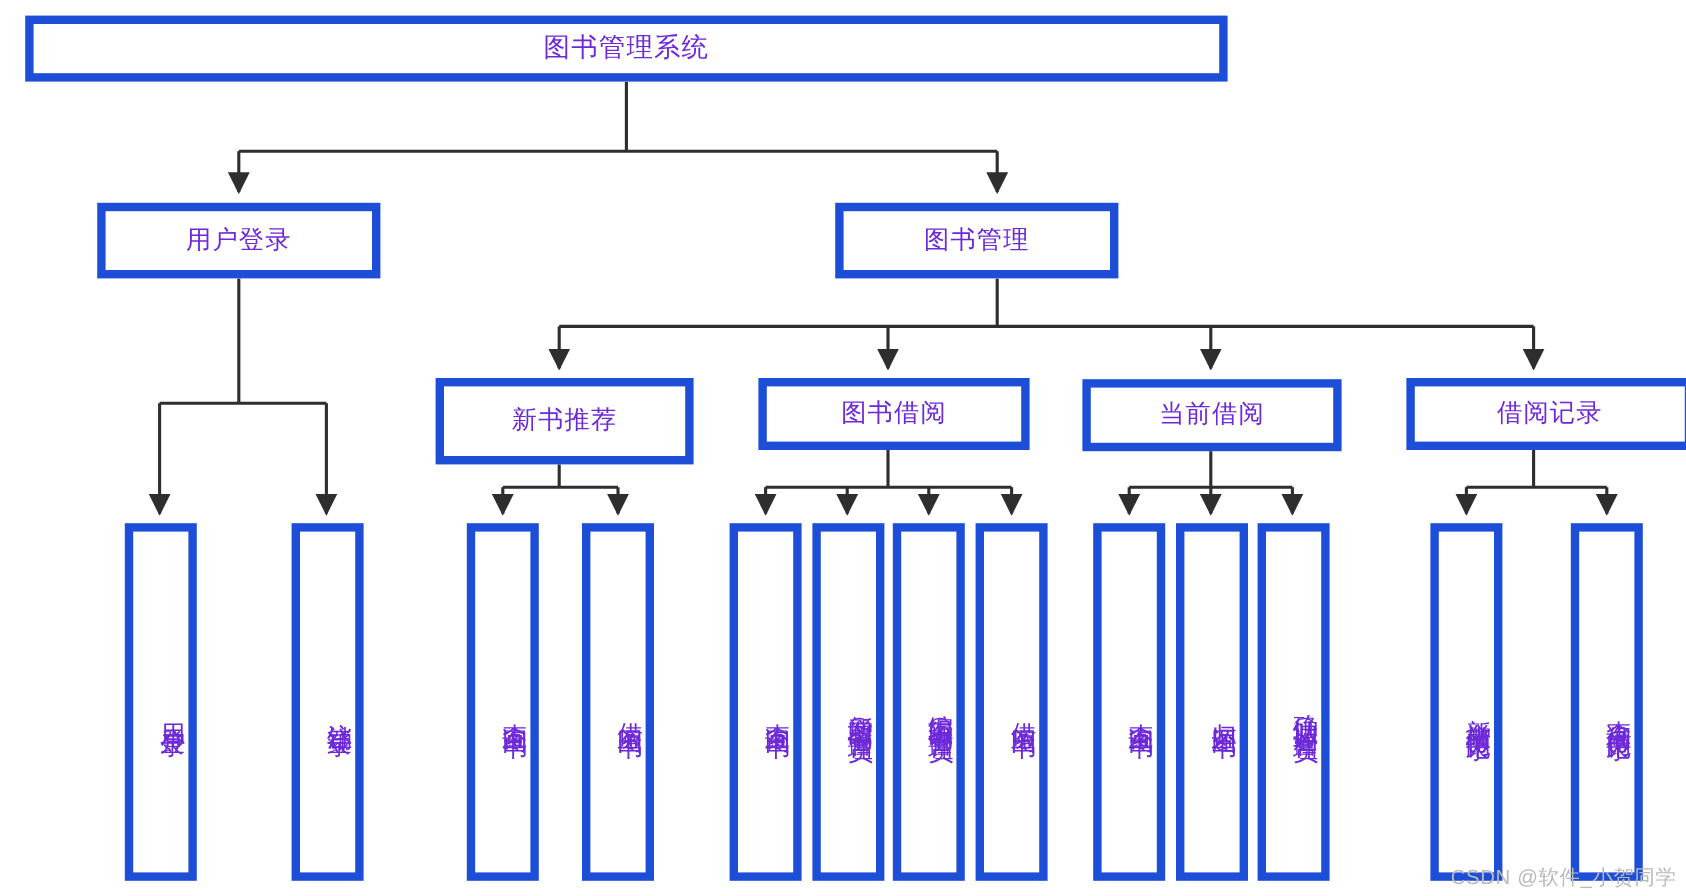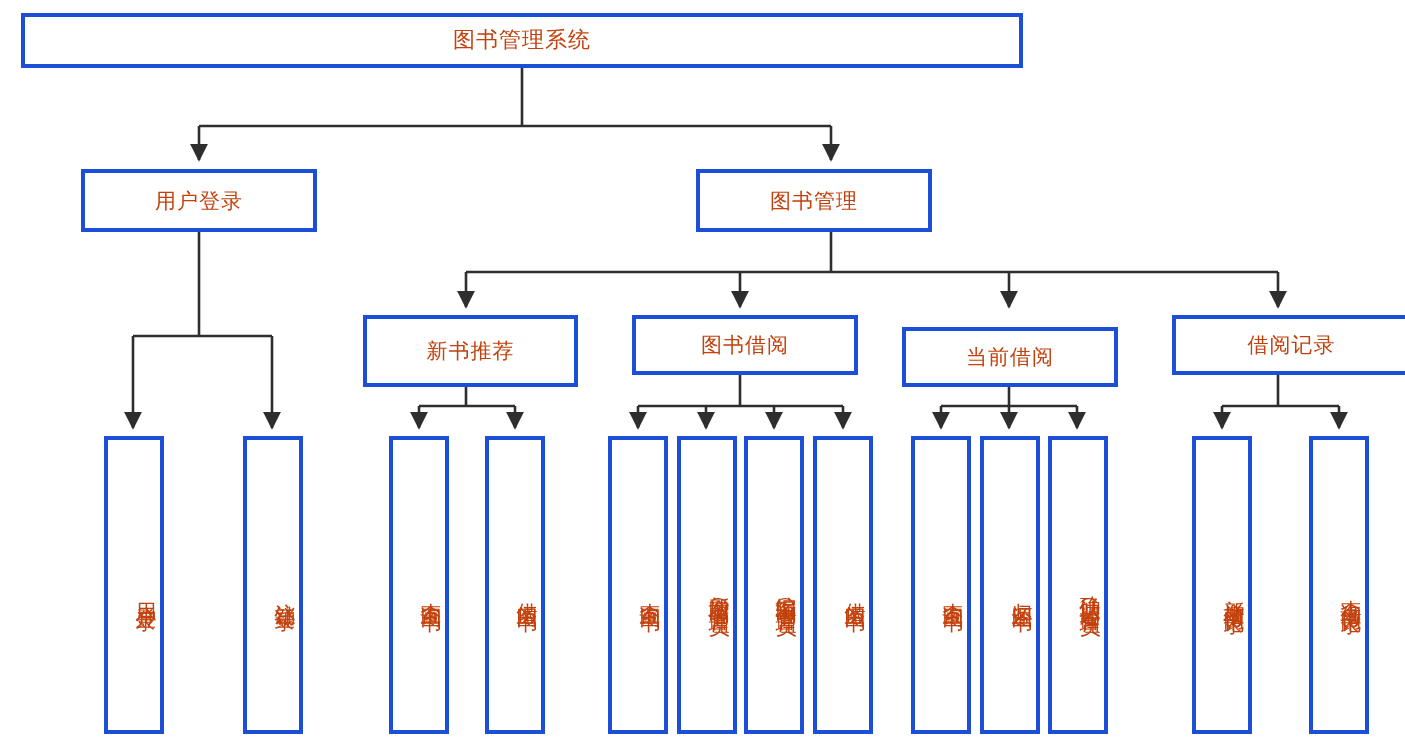--- a/index.html
+++ b/index.html
@@ -23,25 +23,25 @@
     left: 0;
     top: 0;
     width: 1405px;
     height: 747px;
     pointer-events: none;
   }
   .node {
     position: absolute;
     box-sizing: border-box;
     background: #ffffff;
-    border: 4px solid #1d4ed8;
+    border: 7px solid #1d4ed8;
     display: flex;
     align-items: center;
     justify-content: center;
-    color: #c2410c;
+    color: #6d28d9;
     text-align: center;
     z-index: 2;
   }
   .node.h {
     font-size: 21px;
     line-height: 1.1;
     letter-spacing: 1px;
   }
   .node.root {
     font-size: 22px;
@@ -136,21 +136,21 @@
   <div class="node h" style="left:696px; top:169px; width:236px; height:63px;">
     <span>图书管理</span>
   </div>
 
   <div class="node h" style="left:363px; top:315px; width:215px; height:72px;">
     <span>新书推荐</span>
   </div>
   <div class="node h" style="left:632px; top:315px; width:226px; height:60px;">
     <span>图书借阅</span>
   </div>
-  <div class="node h" style="left:902px; top:327px; width:216px; height:60px;">
+  <div class="node h" style="left:902px; top:316px; width:216px; height:60px;">
     <span>当前借阅</span>
   </div>
   <div class="node h" style="left:1172px; top:315px; width:239px; height:60px;">
     <span>借阅记录</span>
   </div>
 
   <div class="node v" style="left:104px; top:436px; width:60px; height:298px;">
     <span class="vlabel">用户登录</span>
   </div>
   <div class="node v" style="left:243px; top:436px; width:60px; height:298px;">
@@ -187,14 +187,15 @@
     <span class="vlabel">确认归还（管理员）</span>
   </div>
 
   <div class="node v" style="left:1192px; top:436px; width:60px; height:298px;">
     <span class="vlabel">新增借阅记录</span>
   </div>
   <div class="node v" style="left:1309px; top:436px; width:60px; height:298px;">
     <span class="vlabel">查询借阅记录</span>
   </div>
 
+  <div class="watermark">CSDN @软件_小贺同学</div>
 
 </div>
 
 </body></html>

